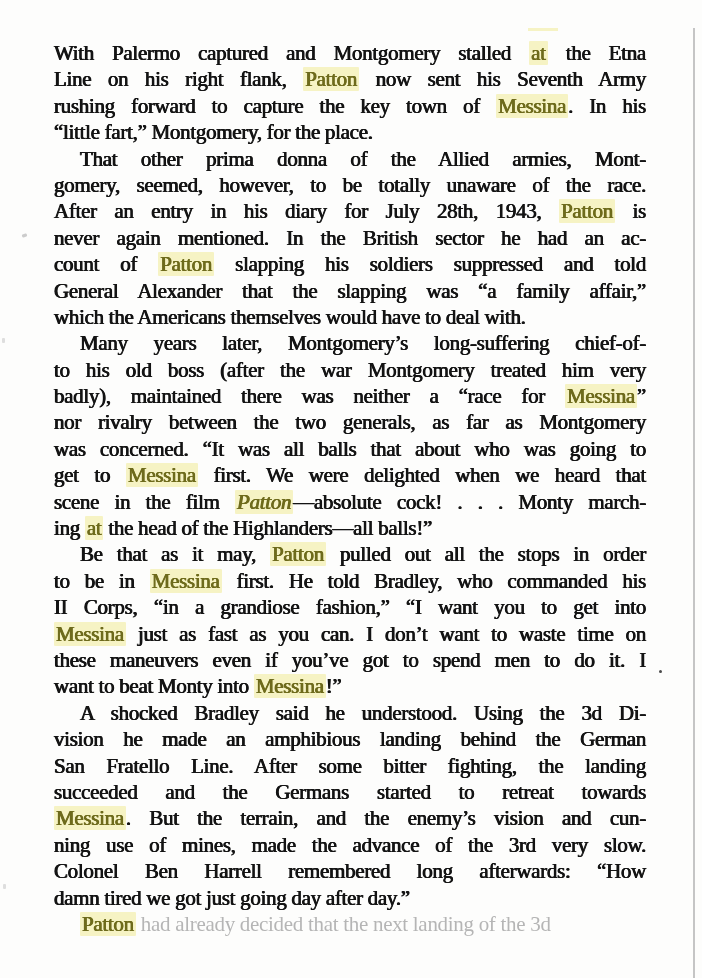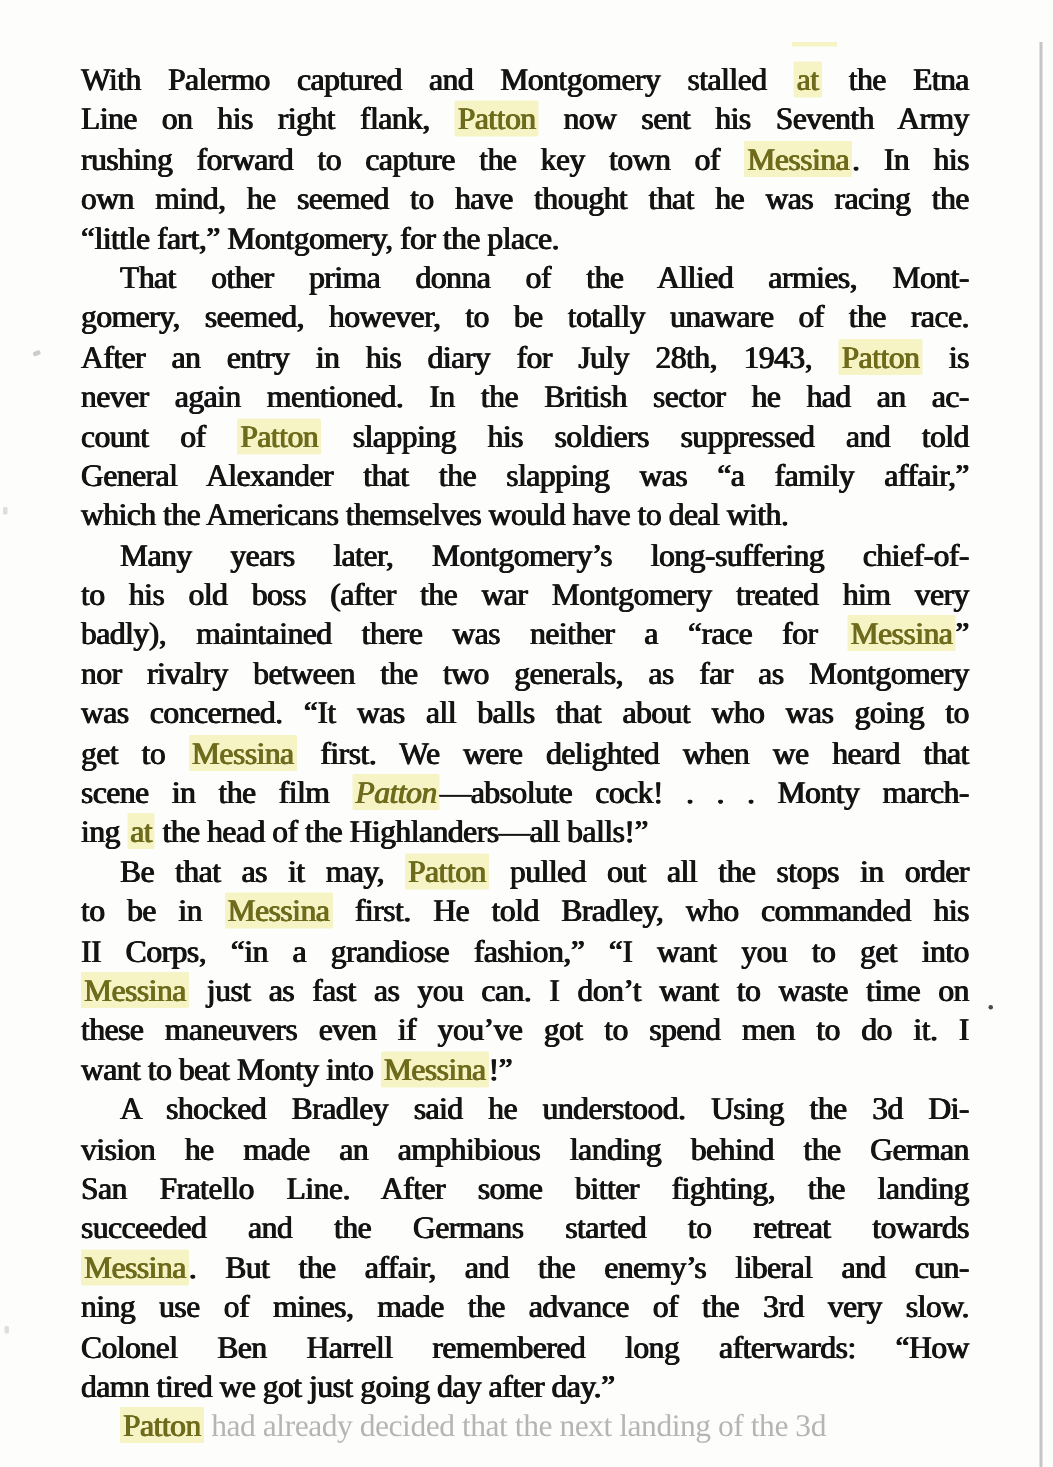--- a/index.html
+++ b/index.html
@@ -64,21 +64,20 @@
 
   <div class="tophl"></div>
   <div class="topsliver">
     <div class="inner">across the straits and on over into the mainland areas</div>
   </div>
 
   <div class="textblock">
       <div class="line"><span>With Palermo captured and Montgomery stalled </span><span class="hl">at</span><span> the Etna</span></div>
       <div class="line"><span>Line on his right flank, </span><span class="hl">Patton</span><span> now sent his Seventh Army</span></div>
       <div class="line"><span>rushing forward to capture the key town of </span><span class="hl">Messina</span><span>. In his</span></div>
-      <div class="line"><span>own mind, he seemed to have thought that he was racing the</span></div>
       <div class="line end"><span>“little fart,” Montgomery, for the place.</span></div>
       <div class="line indent"><span>That other prima donna of the Allied armies, Mont-</span></div>
       <div class="line"><span>gomery, seemed, however, to be totally unaware of the race.</span></div>
       <div class="line"><span>After an entry in his diary for July 28th, 1943, </span><span class="hl">Patton</span><span> is</span></div>
       <div class="line"><span>never again mentioned. In the British sector he had an ac-</span></div>
       <div class="line"><span>count of </span><span class="hl">Patton</span><span> slapping his soldiers suppressed and told</span></div>
       <div class="line"><span>General Alexander that the slapping was “a family affair,”</span></div>
       <div class="line end"><span>which the Americans themselves would have to deal with.</span></div>
       <div class="line indent"><span>Many years later, Montgomery’s long-suffering chief-of-</span></div>
       <div class="line"><span>to his old boss (after the war Montgomery treated him very</span></div>
@@ -91,21 +90,21 @@
       <div class="line indent"><span>Be that as it may, </span><span class="hl">Patton</span><span> pulled out all the stops in order</span></div>
       <div class="line"><span>to be in </span><span class="hl">Messina</span><span> first. He told Bradley, who commanded his</span></div>
       <div class="line"><span>II Corps, “in a grandiose fashion,” “I want you to get into</span></div>
       <div class="line"><span class="hl">Messina</span><span> just as fast as you can. I don’t want to waste time on</span></div>
       <div class="line"><span>these maneuvers even if you’ve got to spend men to do it. I</span></div>
       <div class="line end"><span>want to beat Monty into </span><span class="hl">Messina</span><span>!”</span></div>
       <div class="line indent"><span>A shocked Bradley said he understood. Using the 3d Di-</span></div>
       <div class="line"><span>vision he made an amphibious landing behind the German</span></div>
       <div class="line"><span>San Fratello Line. After some bitter fighting, the landing</span></div>
       <div class="line"><span>succeeded and the Germans started to retreat towards</span></div>
-      <div class="line"><span class="hl">Messina</span><span>. But the affair, and the enemy’s liberal and cun-</span></div>
+      <div class="line"><span class="hl">Messina</span><span>. But the terrain, and the enemy’s vision and cun-</span></div>
       <div class="line"><span>ning use of mines, made the advance of the 3rd very slow.</span></div>
       <div class="line"><span>Colonel Ben Harrell remembered long afterwards: “How</span></div>
       <div class="line end"><span>damn tired we got just going day after day.”</span></div>
       <div class="line indent end"><span class="hl">Patton</span><span class="faint"> had already decided that the next landing of the 3d</span></div>
     </div>
 
   <div class="edge-line"></div>
 
   <div class="dot d1"></div>
   <div class="speck s1"></div>

